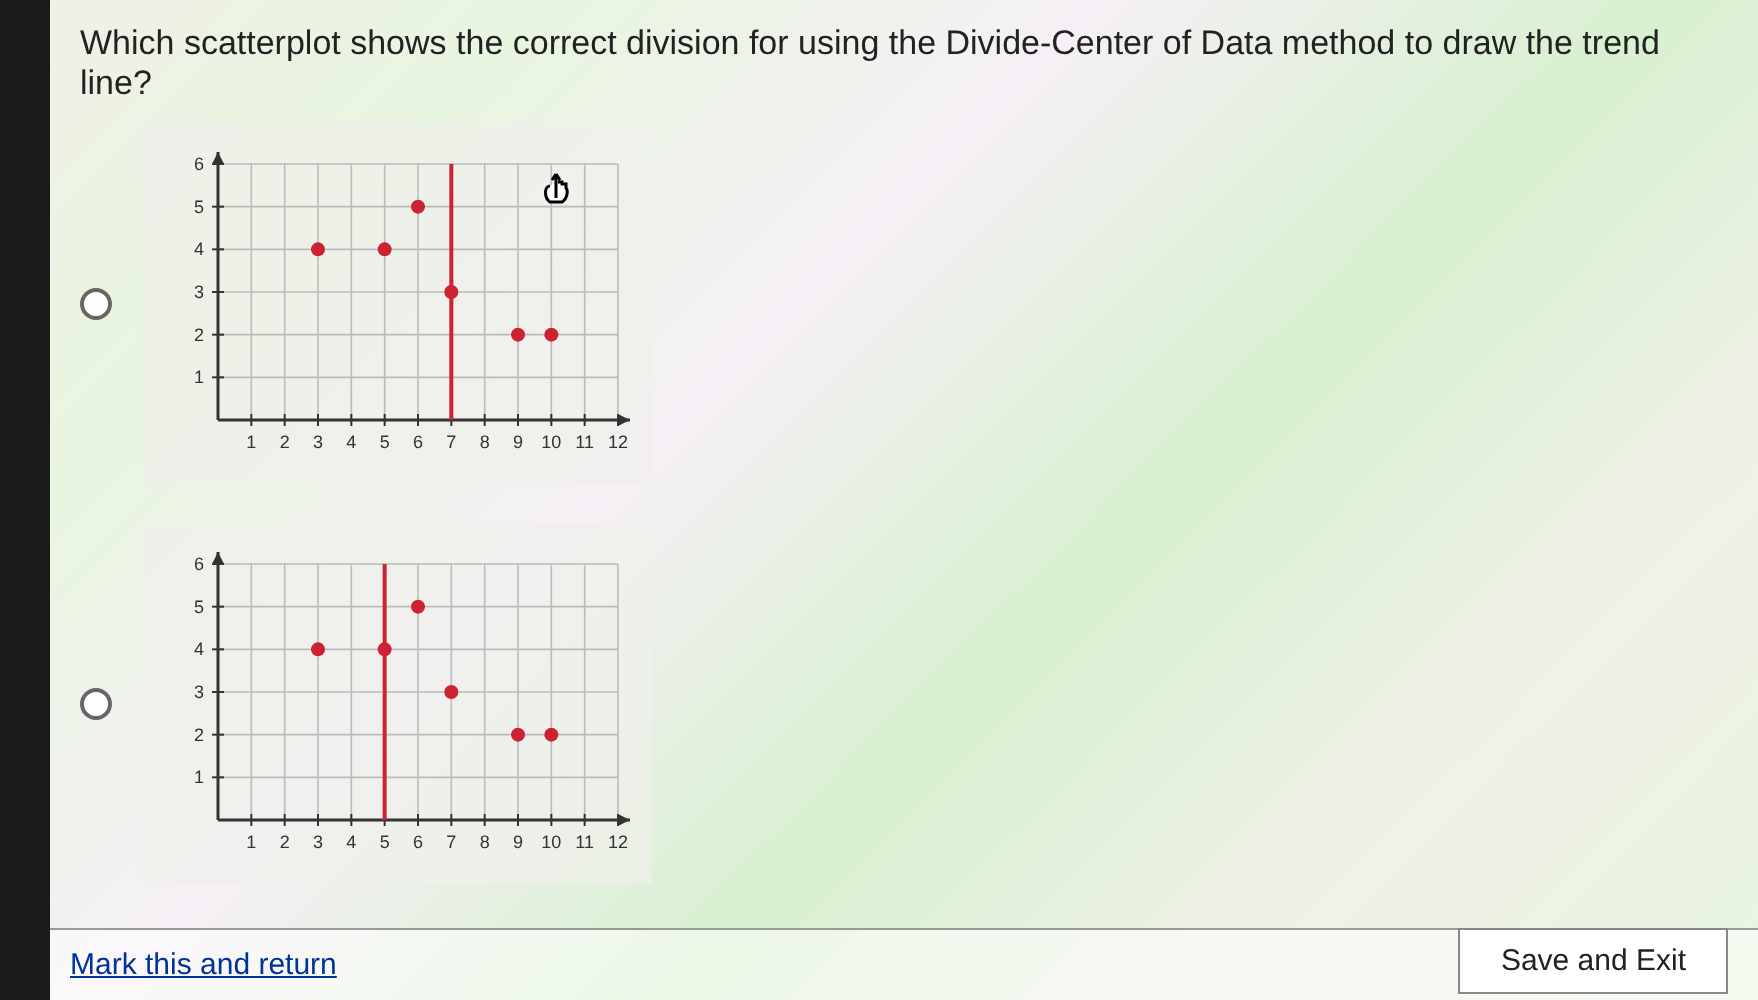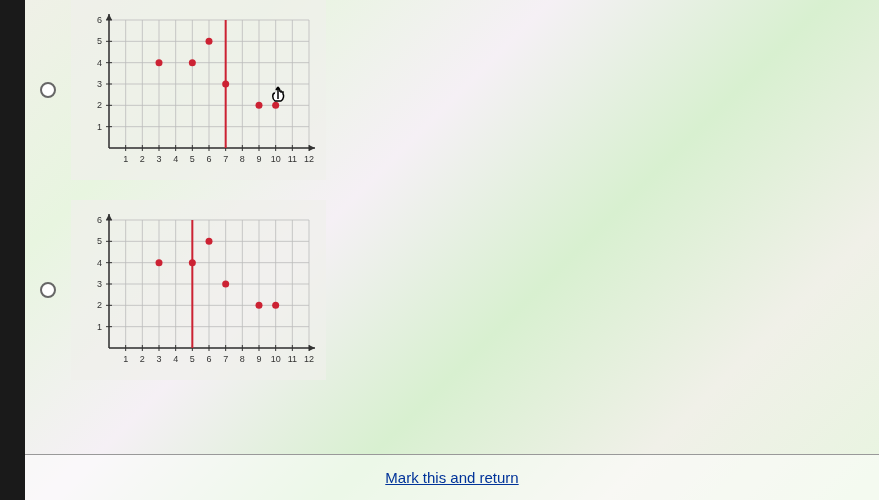--- a/index.html
+++ b/index.html
@@ -57,27 +57,26 @@
     svg.chart-svg {
       position: absolute;
       left: 10px;
       top: 10px;
     }
     .footer {
       position: absolute;
       bottom: 0;
       left: 0;
       right: 0;
-      height: 46px;
+      height: 36px;
       background: rgba(255,255,255,0.5);
       border-top: 1px solid #999;
       display: flex;
       align-items: center;
       padding: 0 10px;
-      justify-content: center;
     }
     .mark-link {
       color: #003399;
       text-decoration: underline;
       font-size: 15px;
     }
     .footer-buttons {
       position: absolute;
       right: 15px;
       bottom: 3px;
@@ -107,20 +106,21 @@
       font-size: 20px;
       color: #000;
       pointer-events: none;
     }
   </style>
 </head>
 <body>
 
 <div class="left-edge"></div>
 <div class="content">
+  <div class="question">Which scatterplot shows the correct division for using the Divide-Center of Data method to draw the trend line?</div>
 
   <div class="options">
     <div class="option-row">
       <div class="radio"></div>
       <div class="chart-box">
         <svg class="chart-svg" id="chart-0" width="240" height="160">
             <line x1="28" y1="138" x2="28" y2="10" stroke="#bbb" stroke-width="0.8"></line>
             <line x1="44.666666666666664" y1="138" x2="44.666666666666664" y2="10" stroke="#bbb" stroke-width="0.8"></line>
             <line x1="61.33333333333333" y1="138" x2="61.33333333333333" y2="10" stroke="#bbb" stroke-width="0.8"></line>
             <line x1="78" y1="138" x2="78" y2="10" stroke="#bbb" stroke-width="0.8"></line>
@@ -269,15 +269,16 @@
 
   <div class="cursor">
     <svg width="22" height="24" viewBox="0 0 22 24">
       <path d="M8 2 L8 14 M8 2 L6 5 M8 2 L10 5 M5 8 C2 8 2 14 5 16 L11 16 C14 14 14 10 13 9 L13 7 L11 7 L11 6 L9 6" fill="#fff" stroke="#000" stroke-width="1.5"></path>
     </svg>
   </div>
 
   <div class="footer">
     <a class="mark-link">Mark this and return</a>
     <div class="footer-buttons">
+      <button class="btn btn-save">Save and Exit</button>
     </div>
   </div>
 </div>
 
 </body></html>

